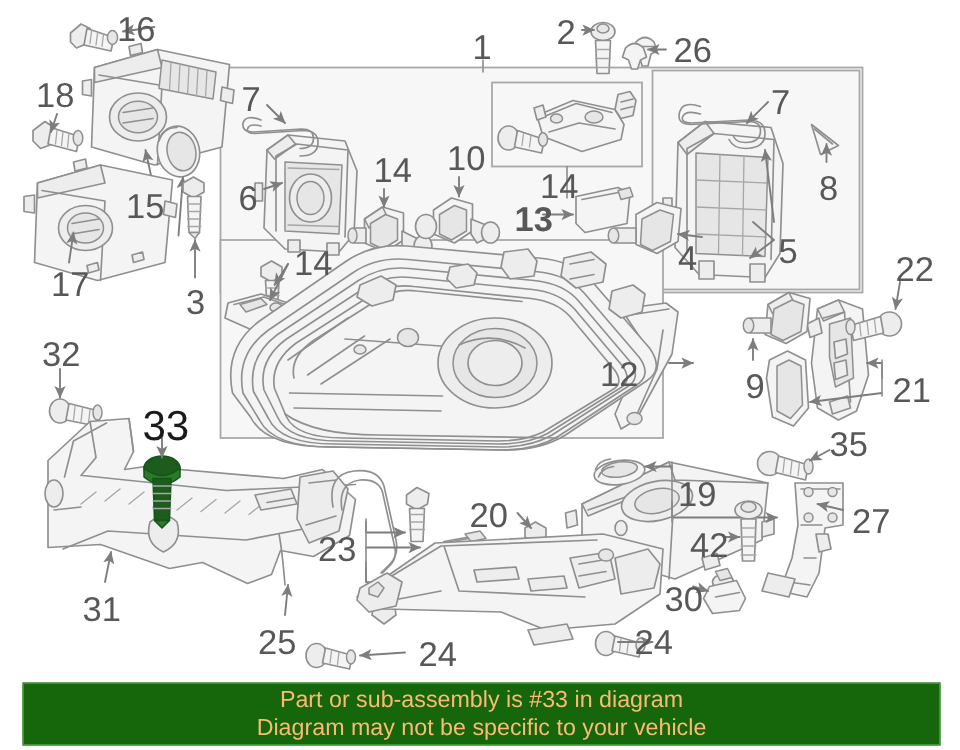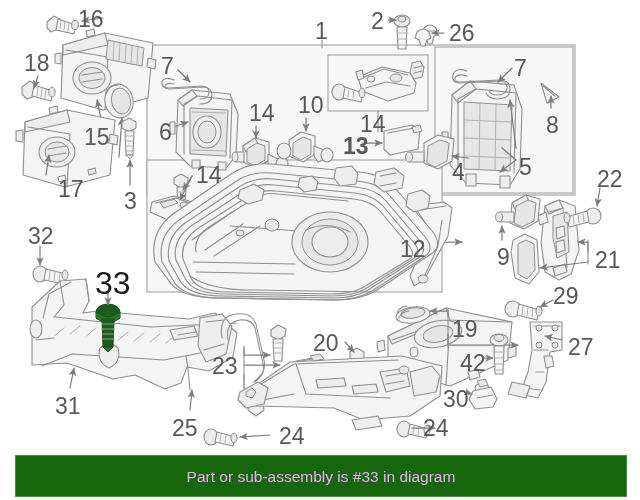--- a/index.html
+++ b/index.html
@@ -8,21 +8,21 @@
   #root{position:relative;width:584px;height:500px;background:#fff;}
   #diagram{position:absolute;left:0;top:0;width:640px;height:452px;}
   .cal{position:absolute;color:#58585a;font-size:21px;line-height:21px;
        font-family:"Liberation Sans","DejaVu Sans",sans-serif;
        white-space:nowrap;user-select:none;}
   .cal.big{font-size:23px;line-height:23px;}
   #banner{position:absolute;left:15px;top:455px;width:612px;height:42px;
           background:#16660b;border:1px solid #3f9433;box-sizing:border-box;
           display:flex;flex-direction:column;align-items:center;
           justify-content:center;}
-  #banner div{color:#f0abfc;font-size:15.5px;line-height:19px;
+  #banner div{color:#fdba74;font-size:15.5px;line-height:19px;
               font-family:"Liberation Sans","DejaVu Sans",sans-serif;}
 </style>
 </head>
 <body>
 
 <div id="root">
 
   <svg id="diagram" viewBox="0 0 640 452">
     <defs>
       <style>
@@ -468,35 +468,35 @@
 
       <path class="ln" d="M190,276 q20,14 62,14 l120,2"></path>
     </g>
 
   </svg>
 
   <div>
     <span class="cal big" style="left:78px;  top:8px;">16</span>
     <span class="cal big" style="left:24px;  top:52px;">18</span>
     <span class="cal big" style="left:84px;  top:126px;">15</span>
-    <span class="cal big" style="left:34px;  top:178px;margin-left:24px;">17</span>
+    <span class="cal big" style="left:34px;  top:178px;">17</span>
     <span class="cal big" style="left:124px; top:190px;">3</span>
     <span class="cal big" style="left:28px;  top:225px;">32</span>
-    <span class="cal big" style="left:95px;  top:272px; color:#1a1a1a; font-size:32px;">33</span>
+    <span class="cal big" style="left:95px;  top:272px; color:#1a1a1a; font-size:28px;">33</span>
     <span class="cal big" style="left:55px;  top:395px;">31</span>
     <span class="cal big" style="left:172px; top:417px;">25</span>
     <span class="cal big" style="left:212px; top:355px;">23</span>
     <span class="cal big" style="left:279px; top:425px;">24</span>
     <span class="cal big" style="left:423px; top:417px;">24</span>
     <span class="cal big" style="left:313px; top:332px;">20</span>
     <span class="cal big" style="left:452px; top:318px;">19</span>
     <span class="cal big" style="left:443px; top:388px;">30</span>
     <span class="cal big" style="left:460px; top:352px;">42</span>
     <span class="cal big" style="left:568px; top:336px;">27</span>
-    <span class="cal big" style="left:553px; top:285px;">29</span>
+    <span class="cal big" style="left:553px; top:285px;">35</span>
     <span class="cal big" style="left:595px; top:249px;">21</span>
     <span class="cal big" style="left:497px; top:246px;">9</span>
     <span class="cal big" style="left:597px; top:168px;">22</span>
     <span class="cal big" style="left:400px; top:238px;">12</span>
     <span class="cal big" style="left:452px; top:161px;">4</span>
     <span class="cal big" style="left:519px; top:156px;">5</span>
     <span class="cal big" style="left:546px; top:114px;">8</span>
     <span class="cal big" style="left:514px; top:57px;">7</span>
     <span class="cal big" style="left:161px; top:55px;">7</span>
     <span class="cal big" style="left:159px; top:121px;">6</span>
@@ -505,15 +505,16 @@
     <span class="cal big" style="left:298px; top:94px;">10</span>
     <span class="cal big" style="left:343px; top:135px;font-weight:bold;">13</span>
     <span class="cal big" style="left:360px; top:113px;">14</span>
     <span class="cal big" style="left:315px; top:20px;">1</span>
     <span class="cal big" style="left:371px; top:10px;">2</span>
     <span class="cal big" style="left:449px; top:22px;">26</span>
   </div>
 
   <div id="banner">
     <div>Part or sub-assembly is #33 in diagram</div>
+    <div>Diagram may not be specific to your vehicle</div>
   </div>
 
 </div>
 
 </body></html>

